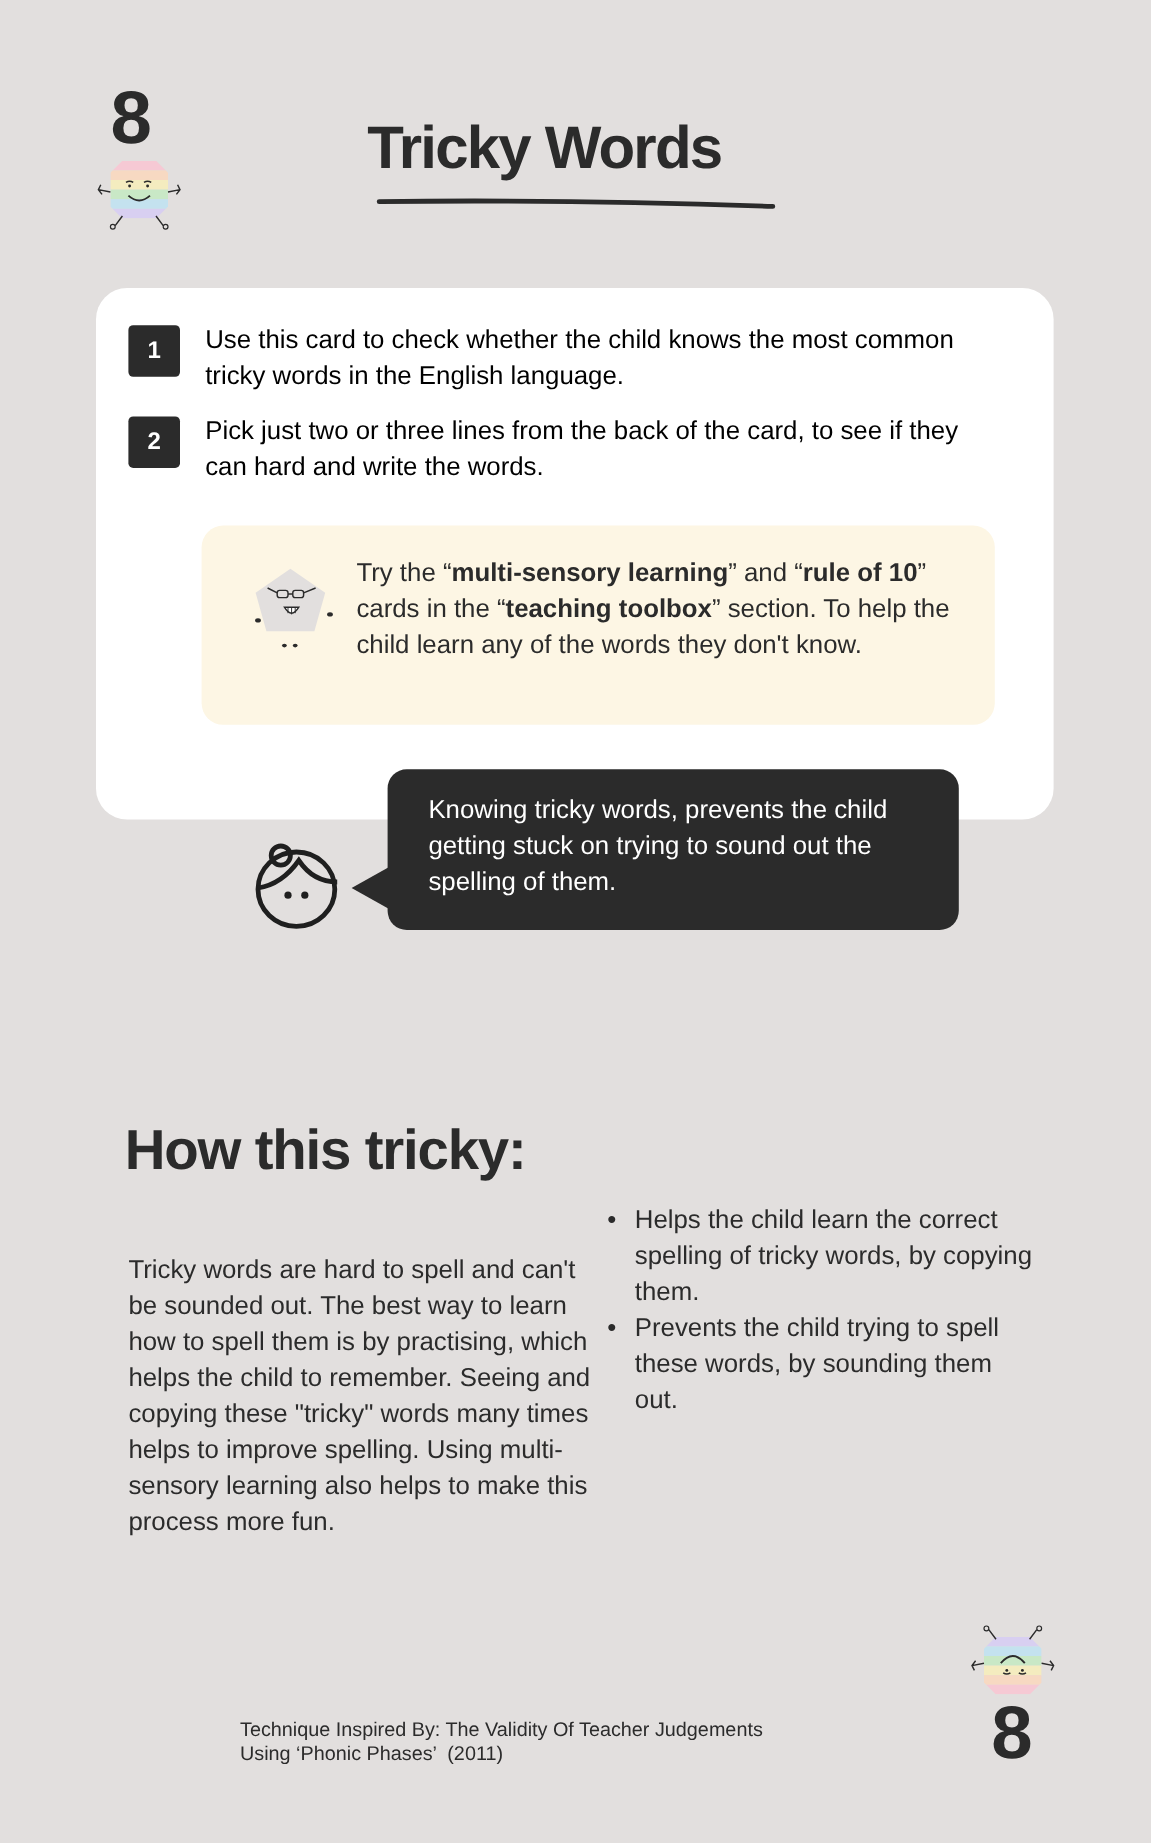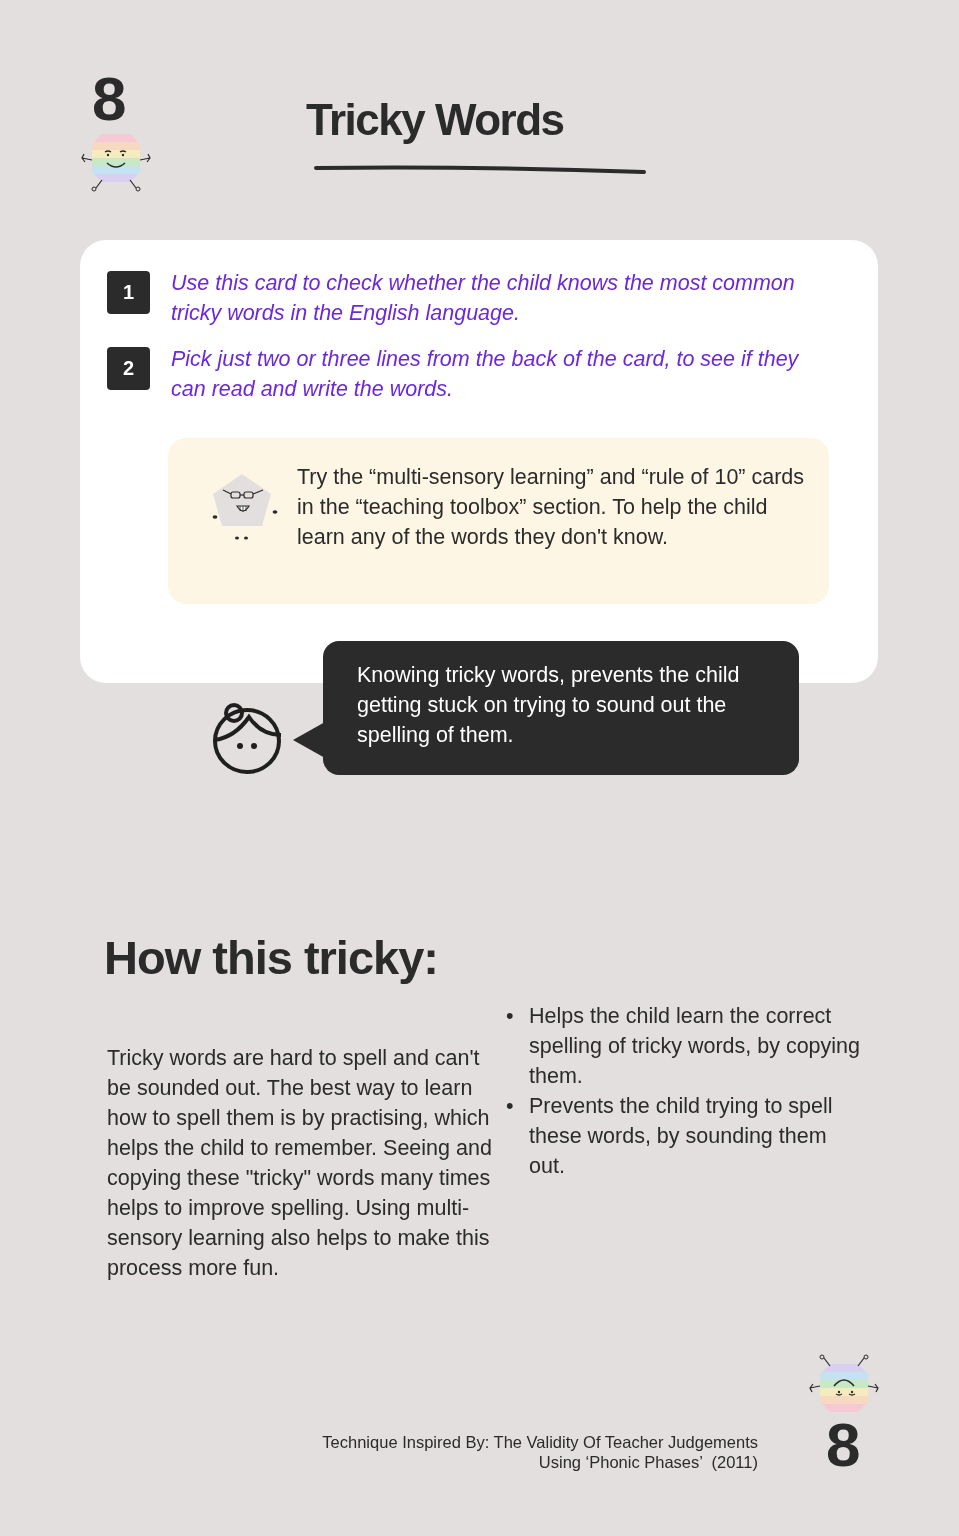--- a/index.html
+++ b/index.html
@@ -8,63 +8,63 @@
     background: #e2dfde;
     font-family: "Liberation Sans", sans-serif;
     color: #2b2b2b;
     position: relative;
     overflow: hidden;
   }
   .abs { position: absolute; }
 
   .card-num-top { left: 92px; top: 68px; font-size: 62px; font-weight: bold; color: #2b2b2b; line-height: 1; }
   .mascot-top { left: 78px; top: 130px; width: 76px; height: 64px; }
-  .title { left: 306px; top: 96px; font-size: 44px; font-weight: bold; letter-spacing: -1.5px; color: #2b2b2b; line-height: 1.1; }
+  .title { left: 306px; top: 96px; font-size: 50px; font-weight: bold; letter-spacing: -1.5px; color: #2b2b2b; line-height: 1.1; }
   .title-underline { left: 313px; top: 163px; width: 334px; height: 14px; }
 
   .white-card {
     left: 80px; top: 240px; width: 798px; height: 443px;
     background: #ffffff; border-radius: 26px;
   }
   .step { left: 107px; width: 720px; display: flex; }
   .step-badge {
     width: 43px; height: 43px; background: #2b2b2b; color: #fff;
     border-radius: 4px; font-weight: bold; font-size: 20px;
     display: flex; align-items: center; justify-content: center; flex: none;
   }
-  .step-text { margin-left: 21px; font-size: 21.5px; line-height: 30px; color: #6d28d9; margin-top: -3px; font-style: italic; }
+  .step-text { margin-left: 21px; font-size: 21.5px; line-height: 30px; color: #000000; margin-top: -3px; }
   .step1 { top: 271px; }
   .step2 { top: 347px; }
 
   .tip-box {
     left: 168px; top: 438px; width: 661px; height: 166px;
     background: #fdf6e4; border-radius: 18px;
   }
   .tip-icon { left: 205px; top: 466px; width: 80px; height: 80px; }
   .tip-text { left: 297px; top: 462px; width: 520px; font-size: 21.5px; line-height: 30px; color: #2b2b2b; }
-  .tip-text b { font-weight: normal; }
+  .tip-text b { font-weight: bold; }
 
   .bubble {
     left: 323px; top: 641px; width: 476px; height: 134px;
     background: #2b2b2b; border-radius: 16px;
   }
   .bubble-tail { left: 293px; top: 722px; width: 0; height: 0;
     border-top: 18px solid transparent; border-bottom: 18px solid transparent; border-right: 32px solid #2b2b2b; }
   .bubble-text { left: 357px; top: 660px; width: 420px; font-size: 21.5px; line-height: 30px; color: #ffffff; }
   .teacher-face { left: 205px; top: 695px; width: 84px; height: 82px; }
 
   .helps-title { left: 104px; top: 930px; font-size: 47px; font-weight: bold; letter-spacing: -1px; color: #2b2b2b; }
   .helps-para { left: 107px; top: 1043px; width: 385px; font-size: 21.5px; line-height: 30px; color: #2b2b2b; }
   .helps-list { left: 506px; top: 1001px; width: 360px; font-size: 21.5px; line-height: 30px; color: #2b2b2b; list-style: none; }
   .helps-list li { position: relative; padding-left: 23px; }
   .helps-list li::before { content: "•"; position: absolute; left: 0; top: 0; }
 
   .mascot-bottom { left: 806px; top: 1352px; width: 76px; height: 64px; }
   .card-num-bottom { left: 826px; top: 1414px; font-size: 62px; font-weight: bold; color: #2b2b2b; line-height: 1; }
-  .footer-credit { left: 200px; top: 1432px; width: 558px; text-align: right; font-size: 16.5px; line-height: 20px; color: #2b2b2b; }
+  .footer-credit { left: 200px; top: 1432px; width: 558px; text-align: left; font-size: 16.5px; line-height: 20px; color: #2b2b2b; }
 </style>
 </head>
 <body>
 
 <div class="abs card-num-top">8</div>
 <svg class="abs mascot-top" viewBox="0 0 76 64">
   <defs>
     <clipPath id="octA">
         <polygon points="24,4 52,4 62,14 62,42 52,52 24,52 14,42 14,14"></polygon>
       </clipPath>
@@ -92,21 +92,21 @@
 </svg>
 
 <div class="abs white-card"></div>
 
 <div class="abs step step1">
   <div class="step-badge">1</div>
   <div class="step-text">Use this card to check whether the child knows the most common tricky words in the English language.</div>
 </div>
 <div class="abs step step2">
   <div class="step-badge">2</div>
-  <div class="step-text">Pick just two or three lines from the back of the card, to see if they can read and write the words.</div>
+  <div class="step-text">Pick just two or three lines from the back of the card, to see if they can hard and write the words.</div>
 </div>
 
 <div class="abs tip-box"></div>
 <svg class="abs tip-icon" viewBox="0 0 80 80">
   <polygon points="37,8 66,28 57,60 17,60 8,28" fill="#e2dfde"></polygon>
   <path d="M18 24 L26 28 M48 28 L58 24" stroke="#2b2b2b" stroke-width="1.2"></path>
   <rect x="26" y="26" width="9" height="6" rx="2" stroke="#2b2b2b" stroke-width="1.2" fill="none"></rect>
   <rect x="39" y="26" width="9" height="6" rx="2" stroke="#2b2b2b" stroke-width="1.2" fill="none"></rect>
   <path d="M35 29 h4" stroke="#2b2b2b" stroke-width="1.2"></path>
   <path d="M32 40 q6 10 12 0 z" stroke="#2b2b2b" stroke-width="1.2" fill="#fff"></path>

